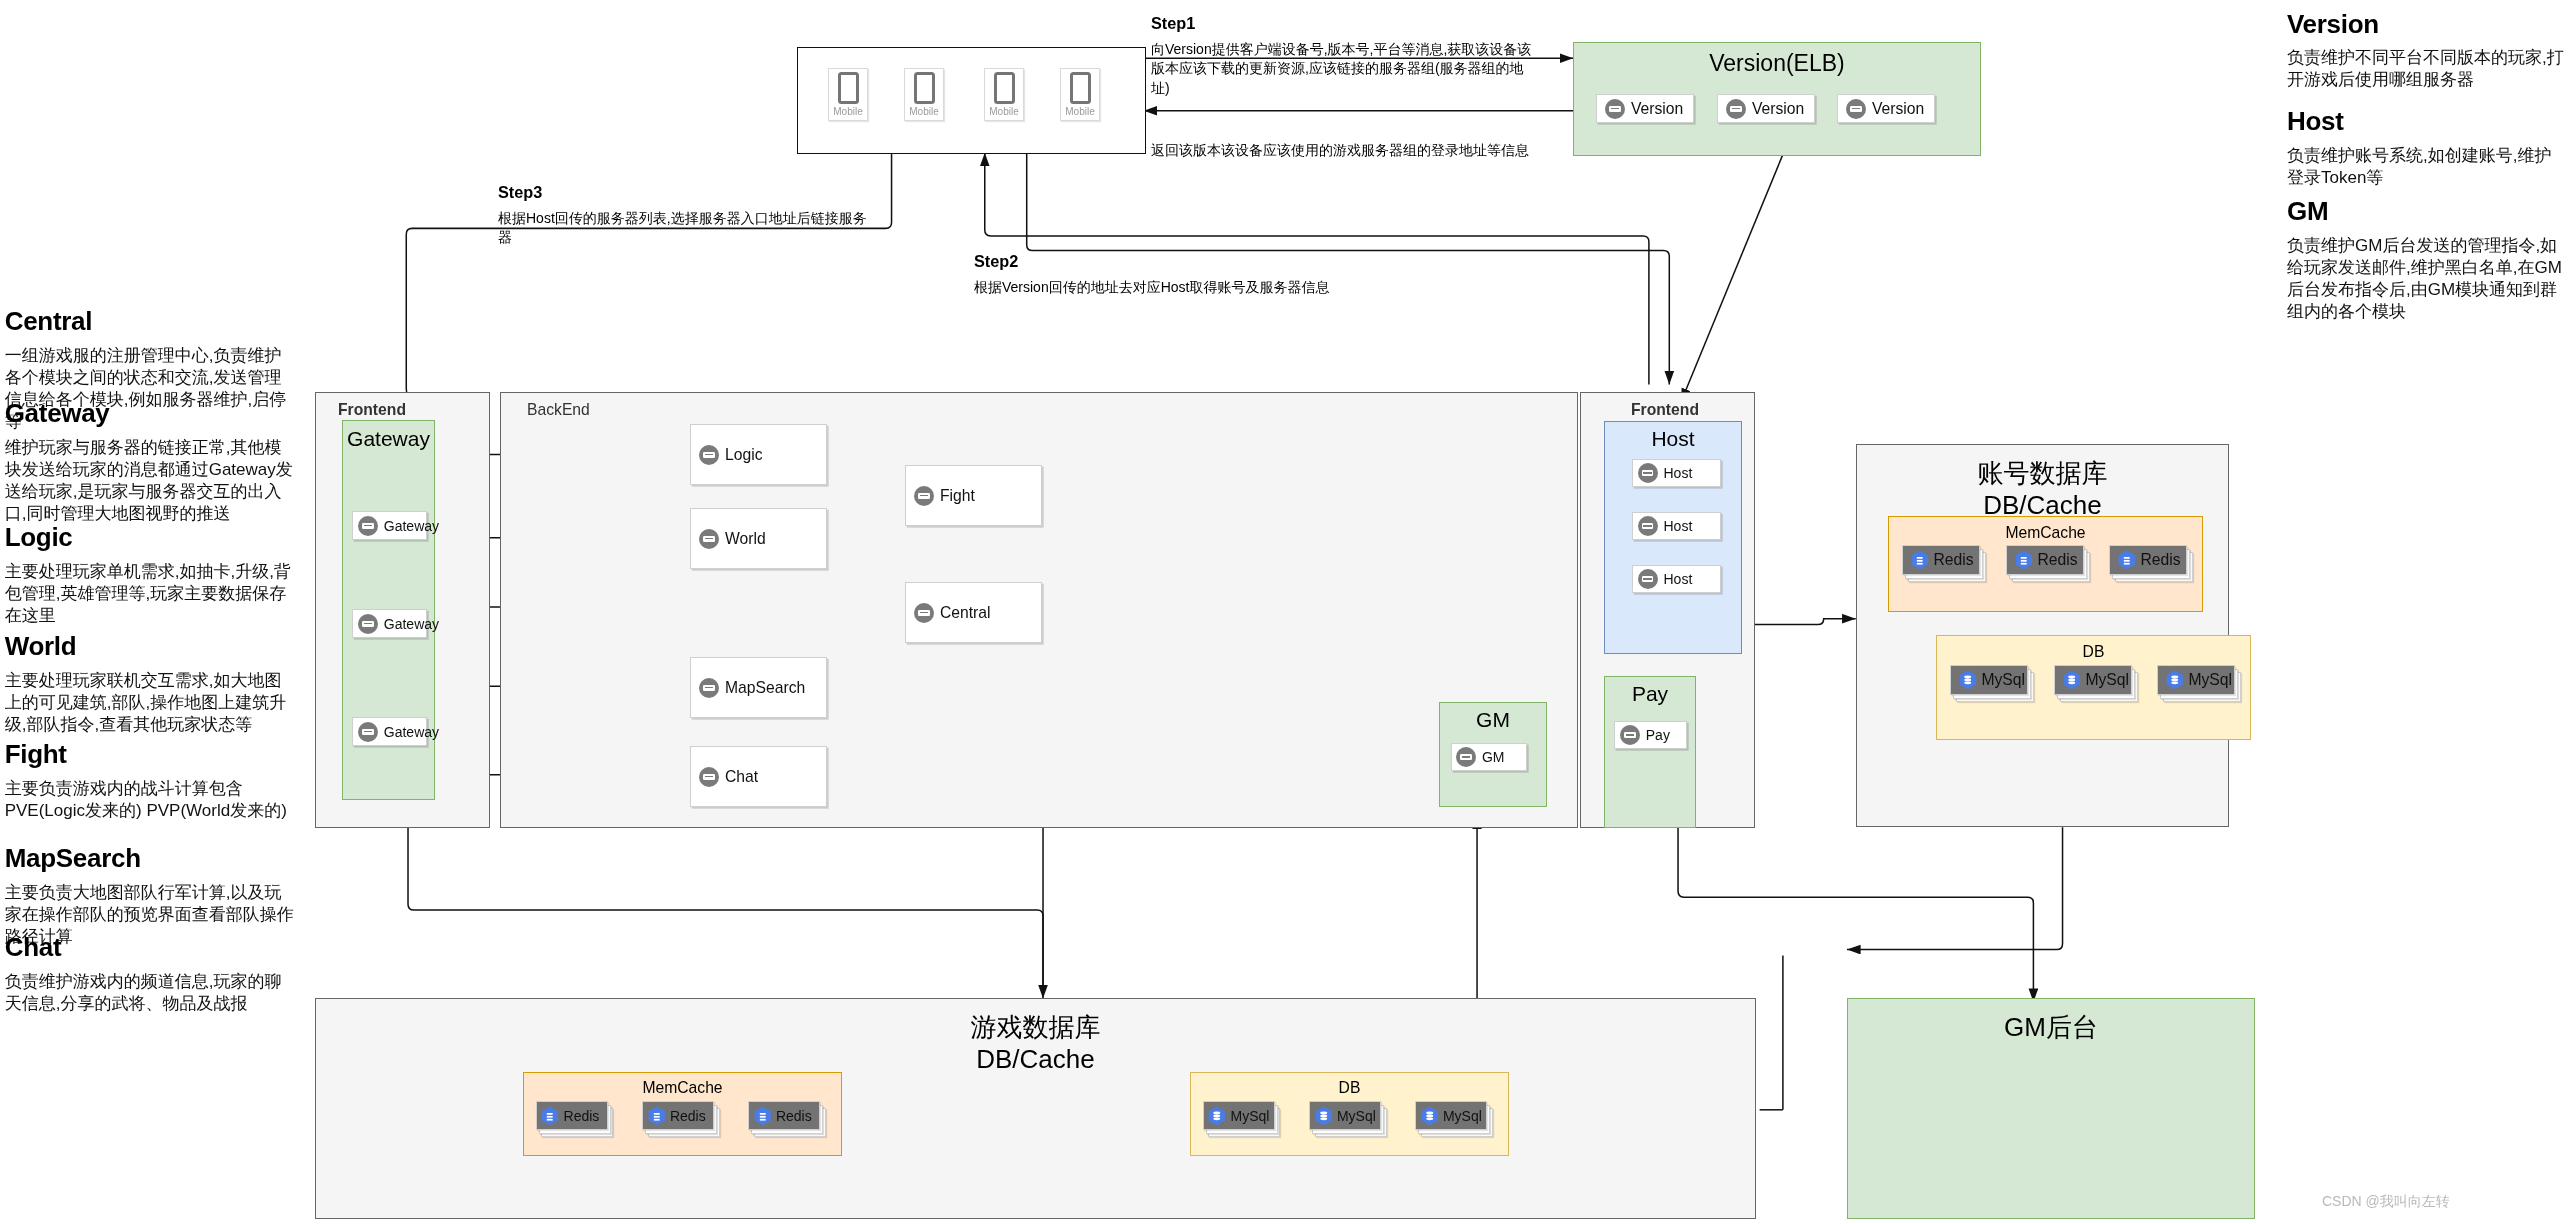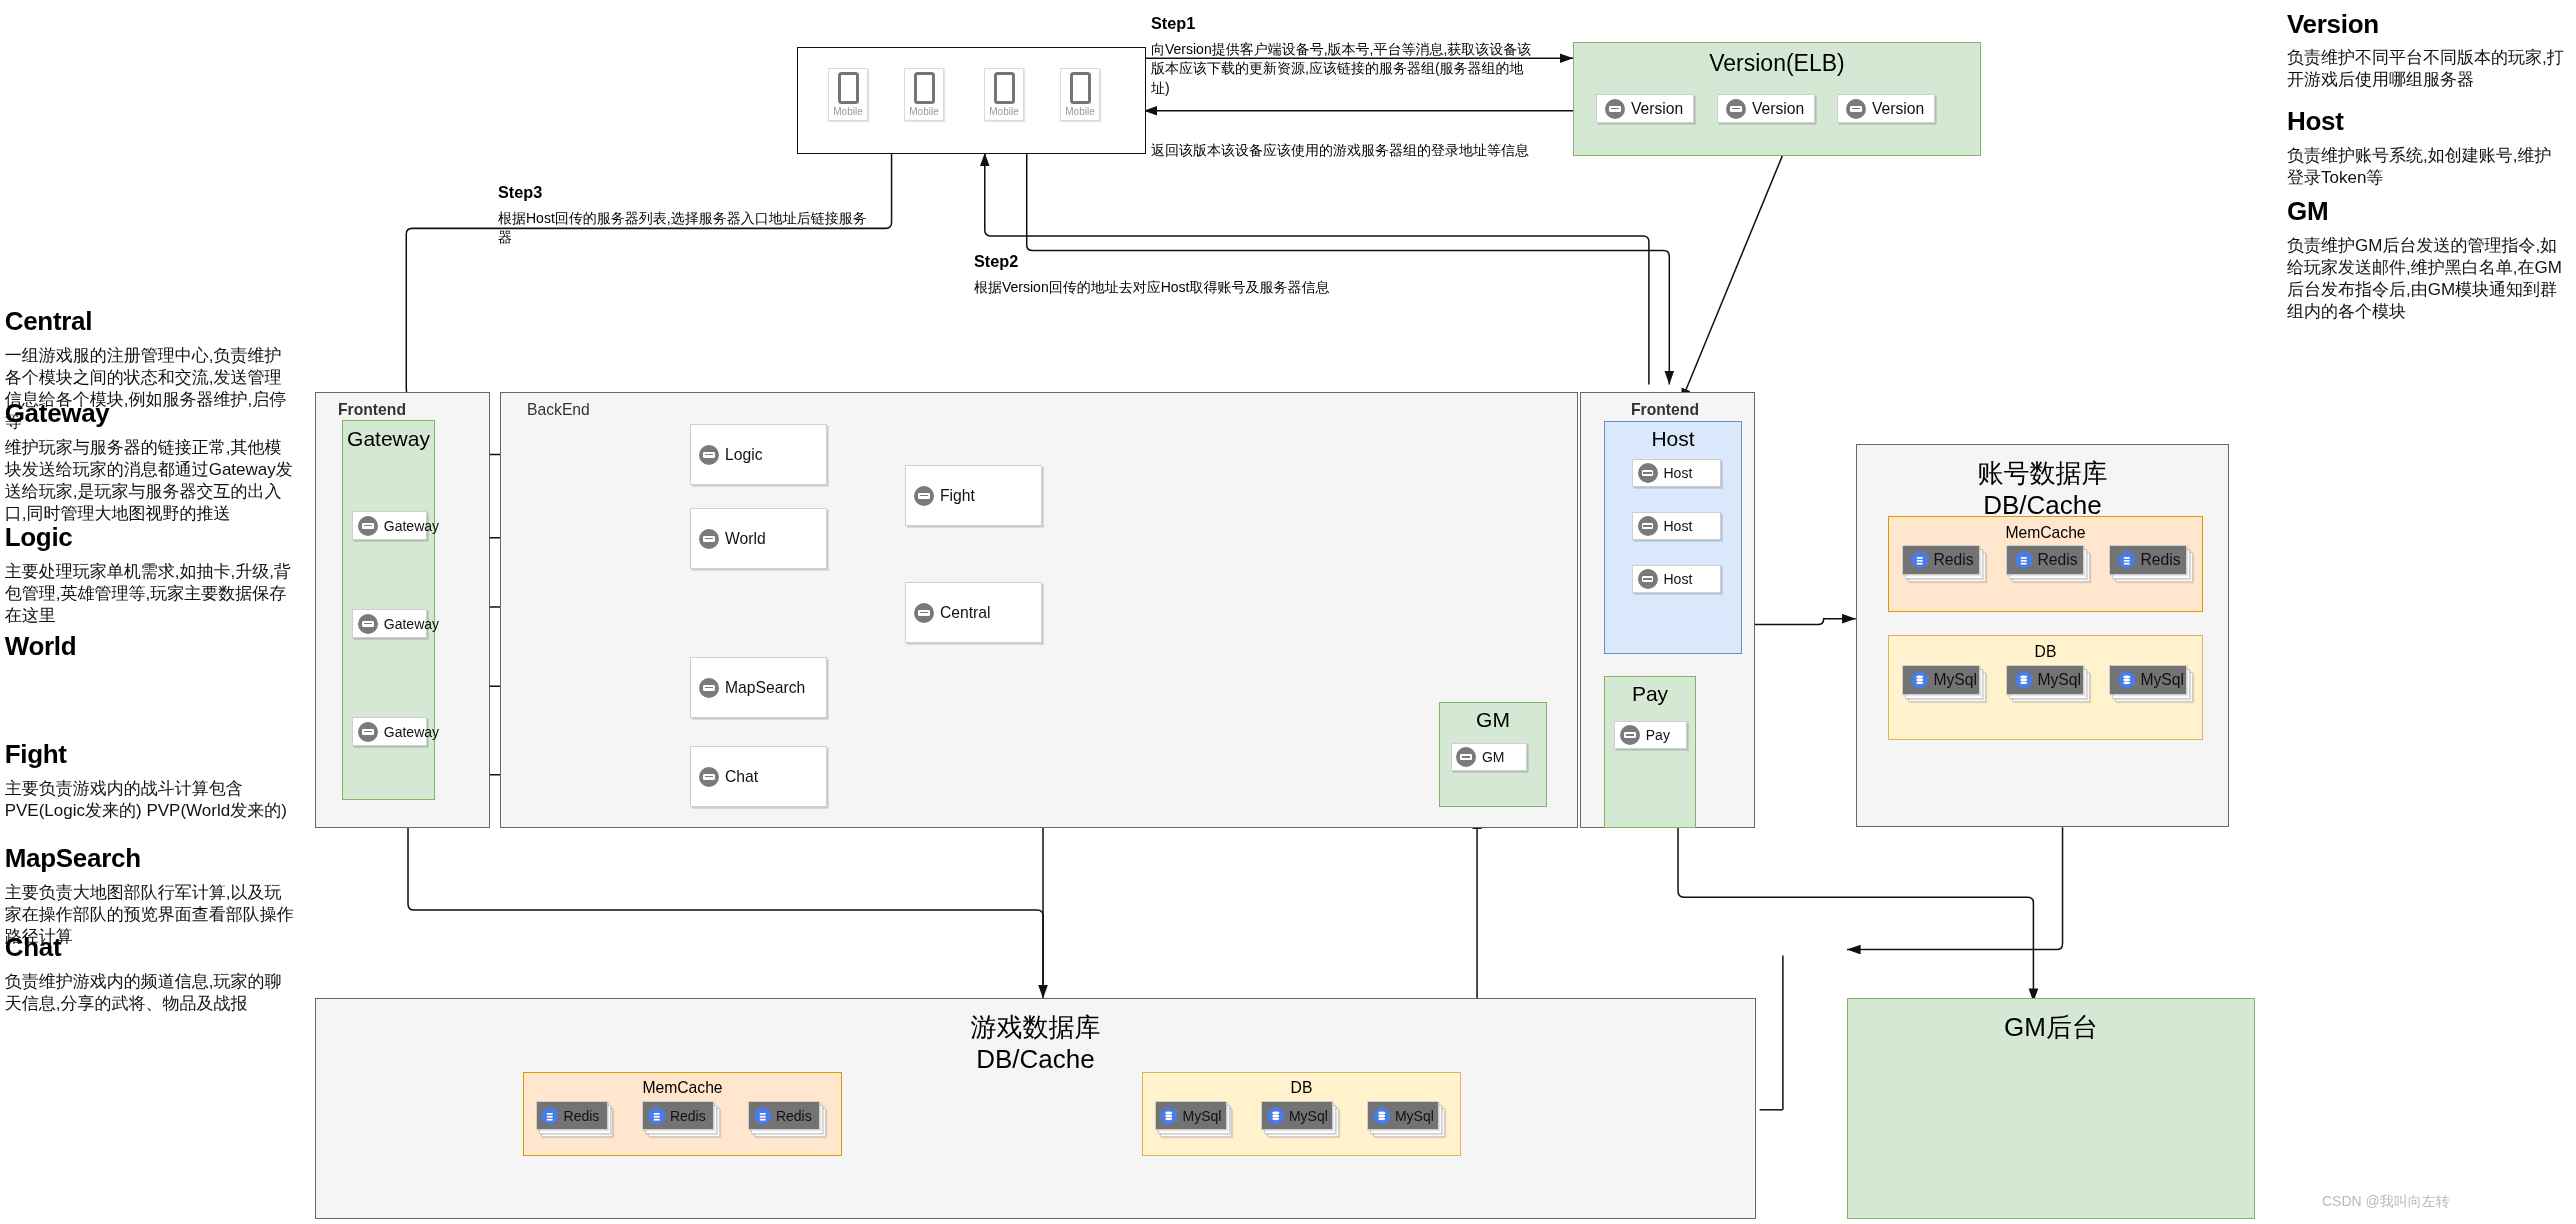--- a/index.html
+++ b/index.html
@@ -16,21 +16,21 @@
   .step-p{font-size:14px;line-height:1.38;margin-top:7px;}
 
   
   .panel{box-sizing:border-box;background:#f5f5f5;border:1.2px solid #666;}
   .panel-title{position:absolute;font-size:15.7px;font-weight:bold;color:#333;}
   .panel-title.plain{font-weight:normal;}
 
   .grp-green{box-sizing:border-box;background:#d5e8d4;border:1.2px solid #82b366;}
   .grp-blue{box-sizing:border-box;background:#dae8fc;border:1.2px solid #6c8ebf;}
   .grp-orange{box-sizing:border-box;background:#ffe6cc;border:1.2px solid #d79b00;}
-  .grp-yellow{box-sizing:border-box;background:#fff2cc;border:1.2px solid #d6b656;}
+  .grp-yellow{box-sizing:border-box;background:#fff2cc;border:1.2px solid #d6b656;margin-left:48px;}
 
   .grp-label{position:absolute;left:0;right:0;text-align:center;font-size:21px;color:#000;}
   .grp-label.sm{font-size:15.7px;}
   .grp-label.big{font-size:26px;line-height:1.22;}
 
   
   .card{box-sizing:border-box;background:#fff;border:0.6px solid #cfcfcf;
         box-shadow:1.7px 1.7px 0 0 rgba(0,0,0,0.16);
         display:flex;align-items:center;}
   .card .lbl{font-size:15.7px;color:#111;white-space:nowrap;}
@@ -139,20 +139,21 @@
   <div class="abs" style="left:4.7px;top:400px;width:291px;">
     <div class="desc-h">Gateway</div>
     <div class="desc-p">维护玩家与服务器的链接正常,其他模块发送给玩家的消息都通过Gateway发送给玩家,是玩家与服务器交互的出入口,同时管理大地图视野的推送</div>
   </div>
   <div class="abs" style="left:4.7px;top:524px;width:291px;">
     <div class="desc-h">Logic</div>
     <div class="desc-p">主要处理玩家单机需求,如抽卡,升级,背包管理,英雄管理等,玩家主要数据保存在这里</div>
   </div>
   <div class="abs" style="left:4.7px;top:633px;width:291px;">
     <div class="desc-h">World</div>
+    <div class="desc-p">主要处理玩家联机交互需求,如大地图上的可见建筑,部队,操作地图上建筑升级,部队指令,查看其他玩家状态等</div>
   </div>
   <div class="abs" style="left:4.7px;top:741px;width:291px;">
     <div class="desc-h">Fight</div>
     <div class="desc-p">主要负责游戏内的战斗计算包含PVE(Logic发来的) PVP(World发来的)</div>
   </div>
   <div class="abs" style="left:4.7px;top:845px;width:291px;">
     <div class="desc-h">MapSearch</div>
     <div class="desc-p">主要负责大地图部队行军计算,以及玩家在操作部队的预览界面查看部队操作路径计算</div>
   </div>
   <div class="abs" style="left:4.7px;top:934px;width:291px;">

